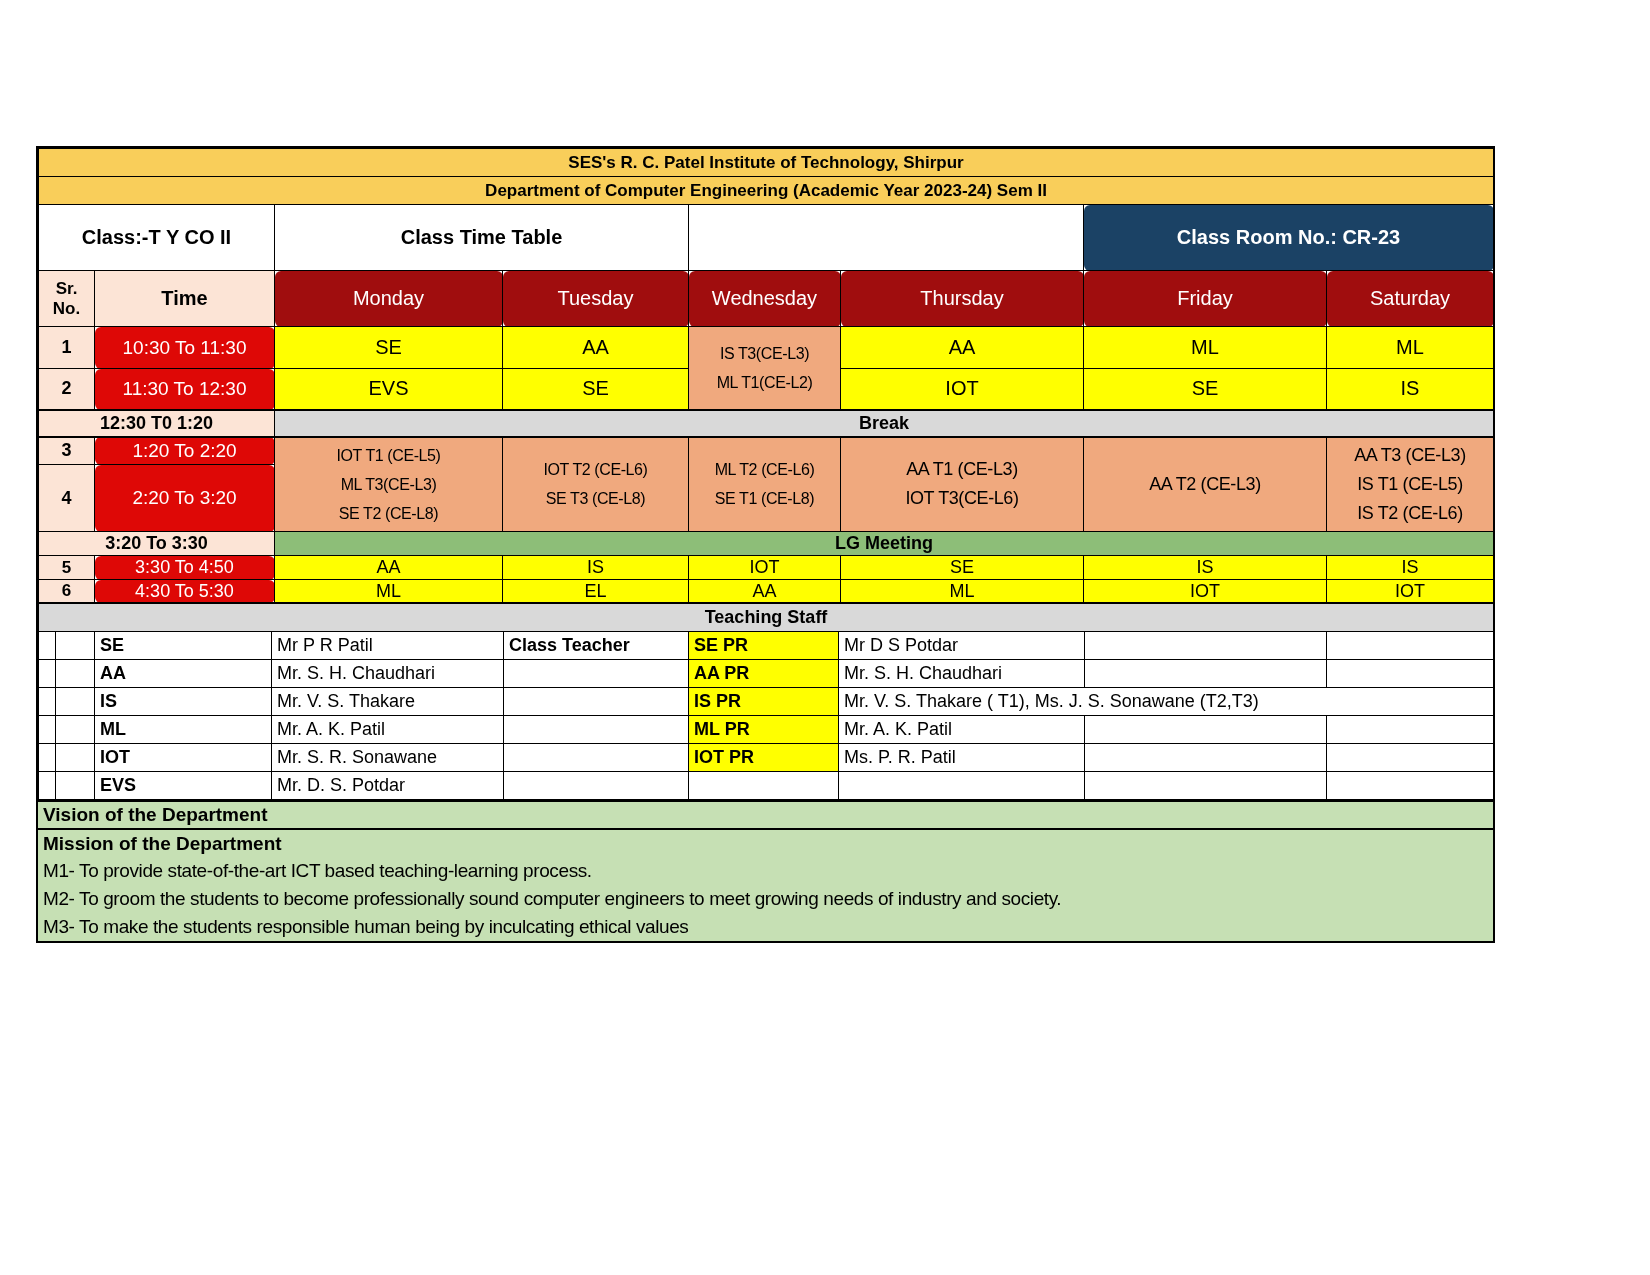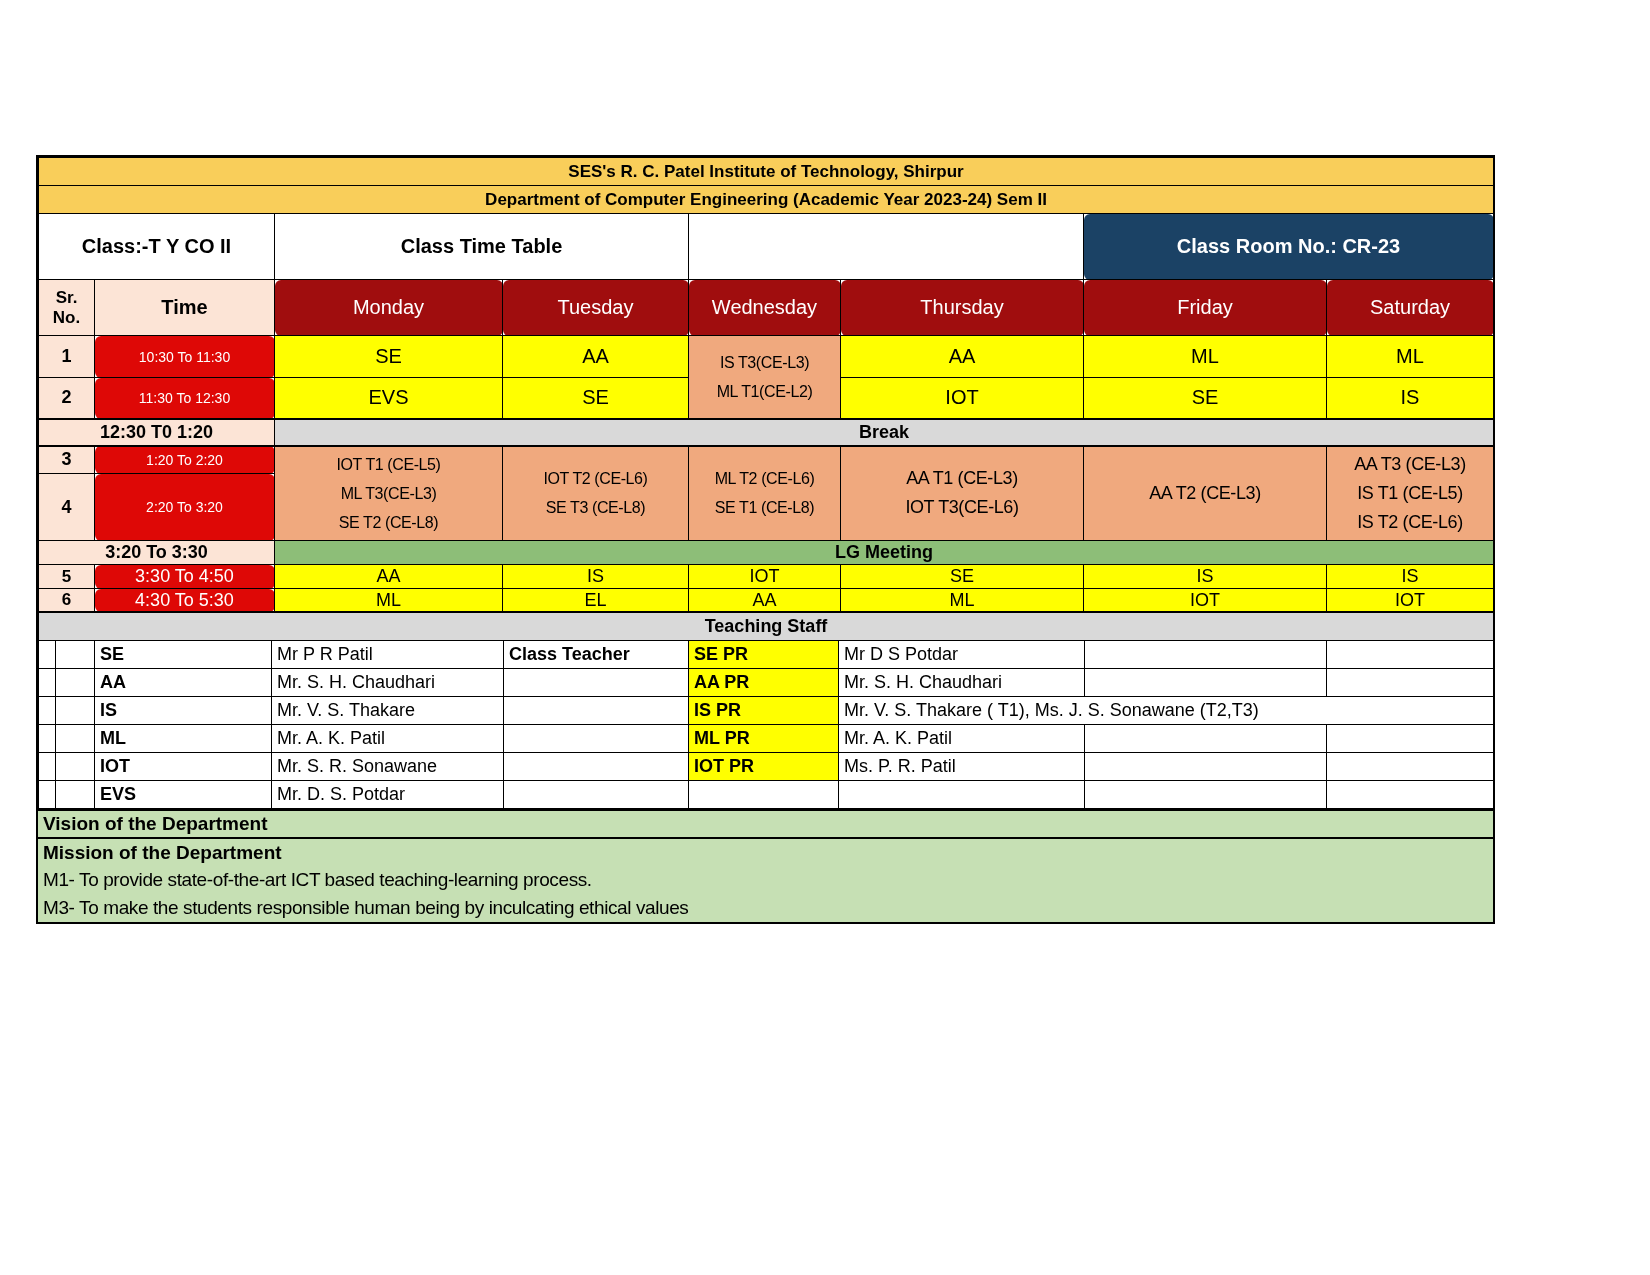--- a/index.html
+++ b/index.html
@@ -1,41 +1,41 @@
 <!DOCTYPE html>
 <html style="--gold: #F9CE5A; --header_red: #A00D0E; --time_red: #DE0806; --yellow: #FFFF00; --peach: #F0A97E; --light_peach: #FCE4D6; --dark_blue: #1B4265; --gray: #D9D9D9; --green: #8DBE78; --light_green: #C6E0B4;"><head>
 <meta charset="utf-8">
 <style>
   html,body{margin:0;padding:0;}
   body{
     width:1650px;height:1275px;background:#fff;position:relative;
     font-family:"Liberation Sans",sans-serif;color:#000;
   }
-  .sheet{position:absolute;left:36px;top:155px;width:1455px;border:2px solid #000;}
+  .sheet{position:absolute;left:36px;top:146px;width:1455px;border:2px solid #000;}
   table{border-collapse:collapse;table-layout:fixed;width:1455px;}
   td{border:1px solid #000;text-align:center;vertical-align:middle;padding:0;
      overflow:hidden;box-sizing:border-box;}
   
   .gold{background:var(--gold);}
   .dred{background:var(--header_red);}
   .red{background:var(--time_red);}
   .yellow{background:var(--yellow);}
   .peach{background:var(--peach);}
   .lpeach{background:var(--light_peach);}
   .blue{background:var(--dark_blue);}
   .gray{background:var(--gray);}
   .green{background:var(--green);}
   .lgreen{background:var(--light_green);}
   .white{color:#fff;border-radius:6px;}
   .bold{font-weight:bold;}
   .tl{text-align:left;padding-left:5px;}
   .pre{white-space:pre-line;}
   .narrow{letter-spacing:-0.4px;}
   .fs15{font-size:19px;} .fs16{font-size:16px;} .fs17{font-size:17px;}
-  .fs18{font-size:18px;} .fs19{font-size:14px;margin-top:29px;} .fs20{font-size:20px;}
+  .fs18{font-size:18px;} .fs19{font-size:19px;margin-top:29px;} .fs20{font-size:20px;}
   .lh29{line-height:29px;}
   .lh20{line-height:20px;}
   .h28{height:28px;} .h66{height:66px;} .h56{height:56px;} .h42{height:42px;}
   .h41{height:41px;} .h27{height:27px;} .h67{height:67px;} .h26{height:24px;}
   .h24{height:24px;} .h23{height:23px;}
   .bt2{border-top:2px solid #000;}
   .bb2{border-bottom:2px solid #000;}
   
   .gs td{border-left:none;border-right:none;border-top:none;border-bottom:none;}
   .gs td.sep{border-top:2px solid #000;}
@@ -243,18 +243,21 @@
         <tr class="h28">
           <td class="lgreen bold fs15 tl sep">Vision of the Department</td>
         </tr>
     <tr class="h28">
           <td class="lgreen bold fs15 tl sep">Mission of the Department</td>
         </tr>
     <tr class="h28">
           <td class="lgreen fs15 tl narrow">M1- To provide state-of-the-art ICT based teaching-learning process.</td>
         </tr>
     <tr class="h28">
+          <td class="lgreen fs15 tl narrow">M2- To groom the students to become professionally sound computer engineers to meet growing needs of industry and society.</td>
+        </tr>
+    <tr class="h28">
           <td class="lgreen fs15 tl narrow">M3- To make the students responsible human being by inculcating ethical values</td>
         </tr>
   </tbody>
     </table>
 
 </div>
 
 </body></html>

